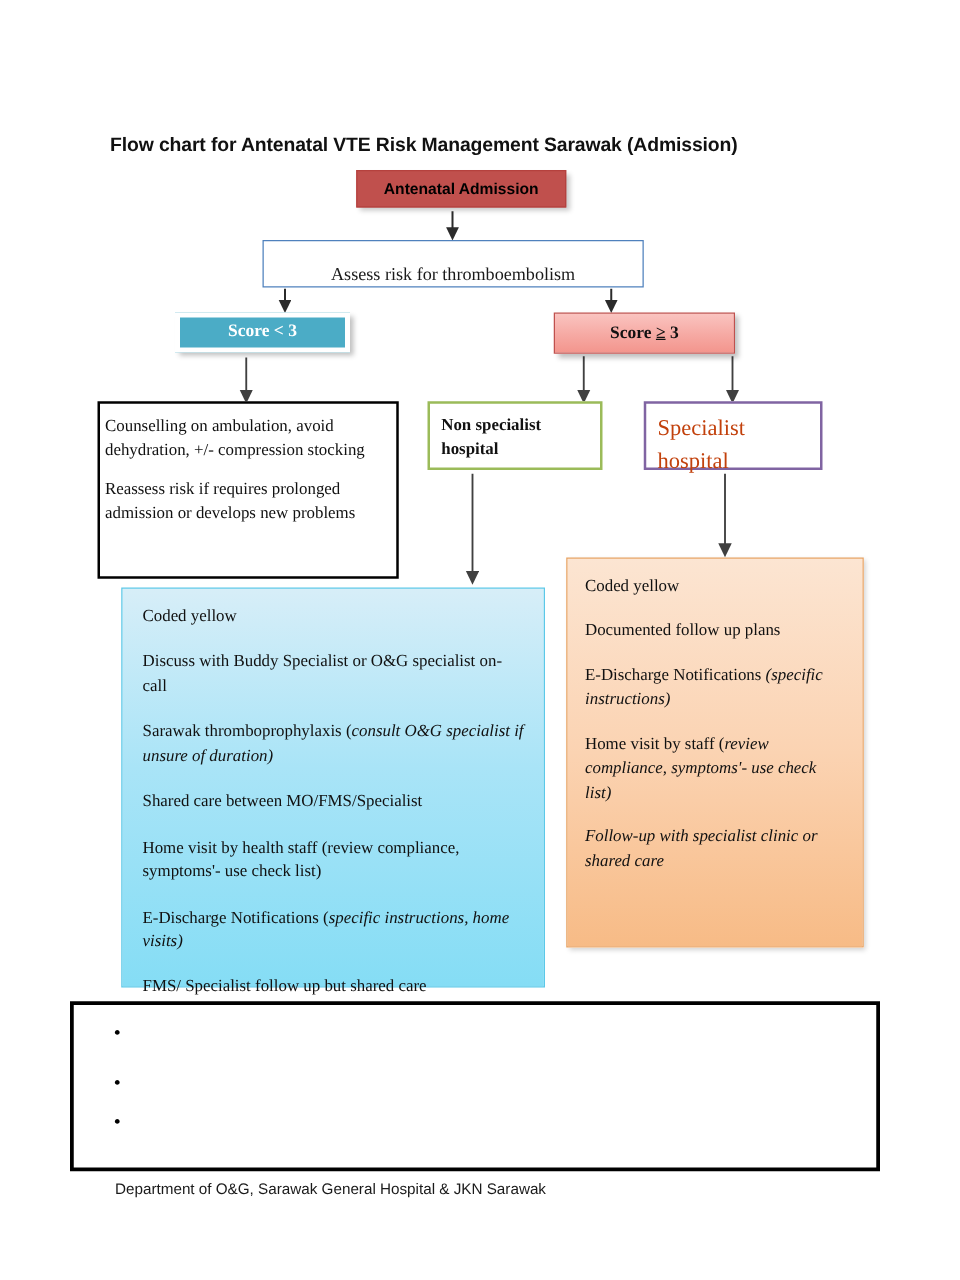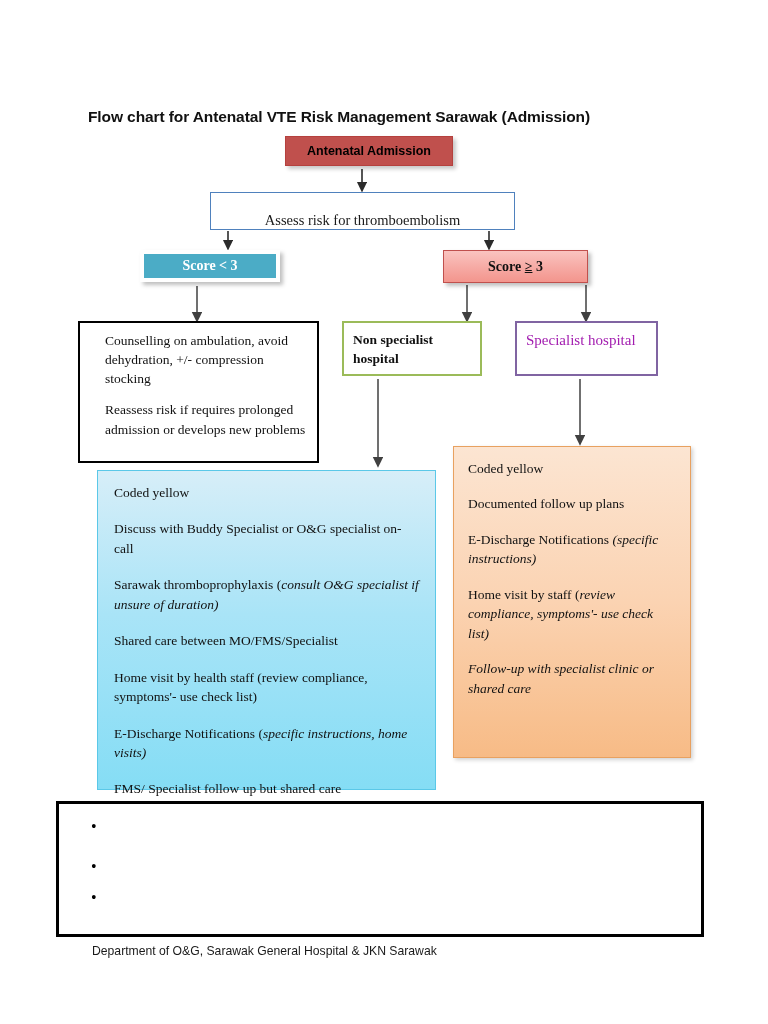--- a/index.html
+++ b/index.html
@@ -120,21 +120,21 @@
   }
 
   
   .node-counsel {
     left: 78px;
     top: 321px;
     width: 241px;
     height: 142px;
     background: #ffffff;
     border: 2px solid #000000;
-    padding: 8px 10px 0 25px;
+    padding: 8px 10px 0 4px;
     overflow: hidden;
   }
   .node-counsel p {
     margin: 0 0 12px 0;
     font-size: 13.5px;
     line-height: 1.42;
     color: #111111;
   }
 
   
@@ -158,23 +158,23 @@
   .node-spec {
     left: 515px;
     top: 321px;
     width: 143px;
     height: 55px;
     background: #ffffff;
     border: 2px solid #8064a2;
     padding: 7px 9px;
   }
   .node-spec .lbl {
-    font-size: 15px;
+    font-size: 18px;
     line-height: 1.42;
-    color: #a21caf;
+    color: #c2410c;
   }
 
   
   .node-blue {
     left: 97px;
     top: 470px;
     width: 339px;
     height: 320px;
     background: linear-gradient(to bottom, #d7eef8 0%, #a9e4f7 45%, #85ddf5 100%);
     border: 1.5px solid #5bc8e8;

